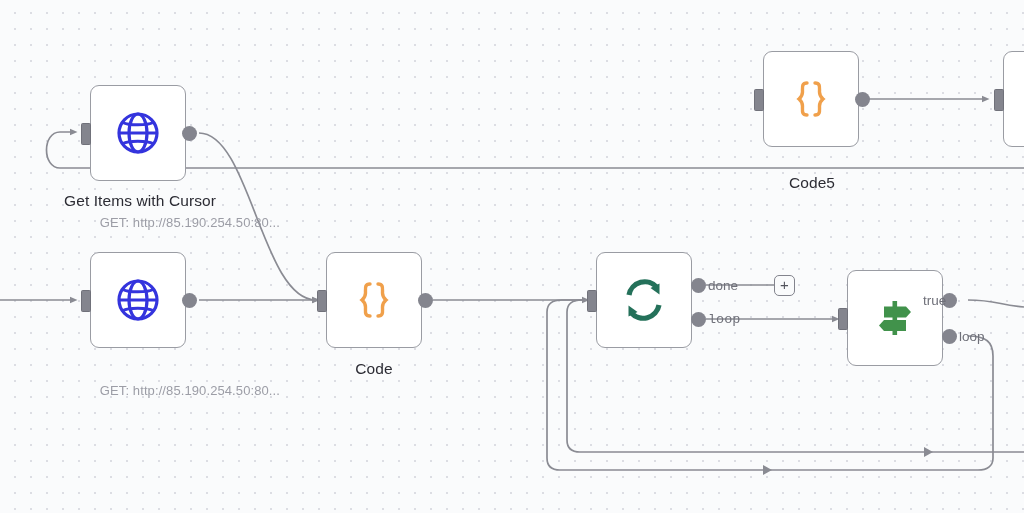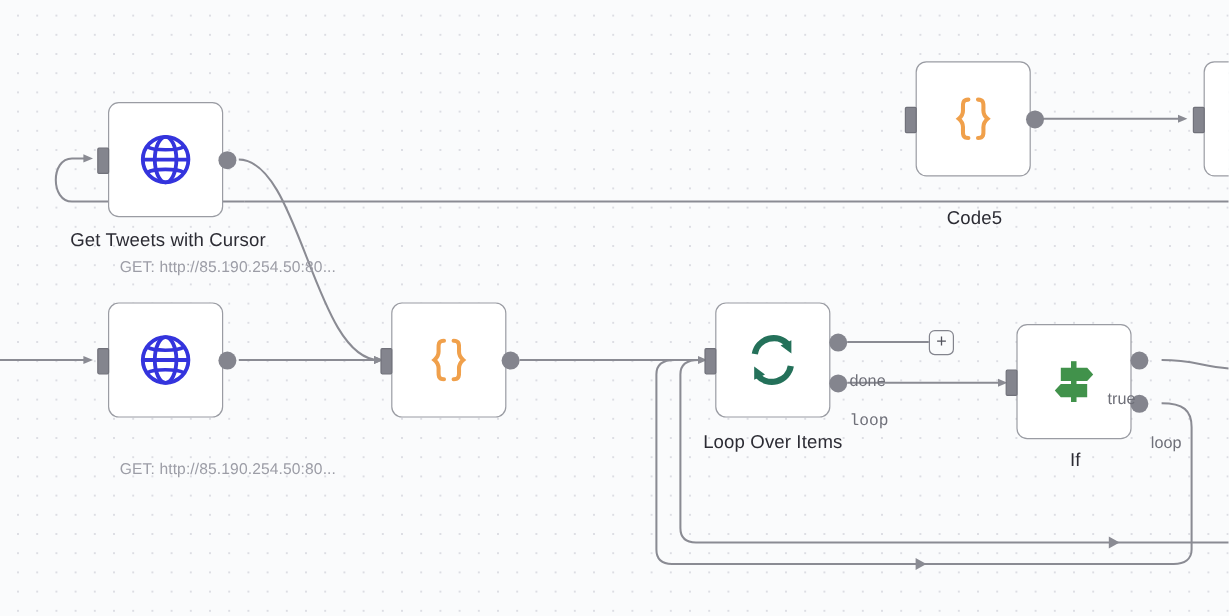--- a/index.html
+++ b/index.html
@@ -68,21 +68,20 @@
     height: 20px;
     border-radius: 1.5px;
     background: #84858e;
     border: 1px solid #70717a;
   }
   .port-label {
     position: absolute;
     font-size: 13.5px;
     color: #6f7079;
     white-space: nowrap;
-    margin-top: 32px;
   }
   .plus-btn {
     position: absolute;
     width: 21px;
     height: 21px;
     box-sizing: border-box;
     border: 1.6px solid #83848d;
     border-radius: 5px;
     background: #fafbfc;
     color: #52535c;
@@ -150,21 +149,21 @@
         <circle cx="24" cy="24" r="19" fill="none" stroke="#3434dd" stroke-width="3.2"></circle>
         <ellipse cx="24" cy="24" rx="9" ry="19" fill="none" stroke="#3434dd" stroke-width="3.2"></ellipse>
         <line x1="5.5" y1="24" x2="42.5" y2="24" stroke="#3434dd" stroke-width="3.2"></line>
         <path d="M9,13.5 C14,16.6 33.5,16.6 39,13.5" fill="none" stroke="#3434dd" stroke-width="3"></path>
         <path d="M9,34.5 C14,31.4 33.5,31.4 39,34.5" fill="none" stroke="#3434dd" stroke-width="3"></path>
       </svg>
     </span>
   </div>
   <div class="port-in" style="left:81px; top:123px;"></div>
   <div class="port-out" style="left:182px; top:126px;"></div>
-  <div class="node-label" style="left:0px; top:192px; width:280px;">Get Tweets with Cursor</div>
+  <div class="node-label" style="left:0px; top:192px; width:280px;">Get Items with Cursor</div>
   <div class="node-sublabel" style="left:0px; top:215px; width:280px;">GET: http://85.190.254.50:80...</div>
 
   <div class="node" style="left:90px; top:252px;">
     <span>
       <svg class="icon-svg" width="48" height="48" viewBox="0 0 48 48">
         <circle cx="24" cy="24" r="19" fill="none" stroke="#3434dd" stroke-width="3.2"></circle>
         <ellipse cx="24" cy="24" rx="9" ry="19" fill="none" stroke="#3434dd" stroke-width="3.2"></ellipse>
         <line x1="5.5" y1="24" x2="42.5" y2="24" stroke="#3434dd" stroke-width="3.2"></line>
         <path d="M9,13.5 C14,16.6 33.5,16.6 39,13.5" fill="none" stroke="#3434dd" stroke-width="3"></path>
         <path d="M9,34.5 C14,31.4 33.5,31.4 39,34.5" fill="none" stroke="#3434dd" stroke-width="3"></path>
@@ -180,54 +179,53 @@
       <svg class="icon-svg" width="46" height="46" viewBox="0 0 46 46">
         <path d="M19,7 C13.5,7 14.5,11 14.5,16 C14.5,20 11,23 11,23 C11,23 14.5,26 14.5,30
                  C14.5,35 13.5,39 19,39" fill="none" stroke="#f0a04b" stroke-width="3.4" stroke-linecap="round"></path>
         <path d="M27,7 C32.5,7 31.5,11 31.5,16 C31.5,20 35,23 35,23 C35,23 31.5,26 31.5,30
                  C31.5,35 32.5,39 27,39" fill="none" stroke="#f0a04b" stroke-width="3.4" stroke-linecap="round"></path>
       </svg>
     </span>
   </div>
   <div class="port-in" style="left:317px; top:290px;"></div>
   <div class="port-out" style="left:418px; top:293px;"></div>
+  <div class="node-label" style="left:254px; top:360px; width:240px;">Code</div>
 
   <div class="node" style="left:596px; top:252px;">
     <span>
       <svg class="icon-svg" width="50" height="50" viewBox="0 0 50 50">
         <path d="M10,20 A16,16 0 0 1 38,12.5" fill="none" stroke="#24715a" stroke-width="5.2" stroke-linecap="butt"></path>
         <path d="M31.5,13 L40.5,8.5 L40.5,19.5 Z" fill="#24715a"></path>
         <path d="M40,30 A16,16 0 0 1 12,37.5" fill="none" stroke="#24715a" stroke-width="5.2" stroke-linecap="butt"></path>
         <path d="M18.5,37 L9.5,41.5 L9.5,30.5 Z" fill="#24715a"></path>
       </svg>
     </span>
   </div>
   <div class="port-in" style="left:587px; top:290px;"></div>
   <div class="port-out" style="left:691px; top:278px;"></div>
   <div class="port-out" style="left:691px; top:312px;"></div>
   <div class="port-label" style="left:708px; top:278px;">done</div>
   <div class="port-label" style="left:708px; top:312px;font-family:Liberation Mono, monospace;">loop</div>
   <div class="plus-btn" style="left:774px; top:275px;">+</div>
-  <div class="node-label" style="left:524px; top:360px; width:240px;">Loop Over Items</div>
 
   <div class="node" style="left:847px; top:270px;">
     <span>
       <svg class="icon-svg" width="48" height="48" viewBox="0 0 48 48">
         <rect x="21.5" y="7" width="4.6" height="34" fill="#41924b"></rect>
         <path d="M13,12.5 L35,12.5 L40,18 L35,23.5 L13,23.5 Z" fill="#41924b"></path>
         <path d="M35,26 L13,26 L8,31.5 L13,37 L35,37 Z" fill="#41924b"></path>
       </svg>
     </span>
   </div>
   <div class="port-in" style="left:838px; top:308px;"></div>
   <div class="port-out" style="left:942px; top:293px;"></div>
   <div class="port-out" style="left:942px; top:329px;"></div>
   <div class="port-label" style="left:923px; top:293px;">true</div>
   <div class="port-label" style="left:959px; top:329px;">loop</div>
-  <div class="node-label" style="left:776px; top:375px; width:240px;">If</div>
 
   <div class="node" style="left:763px; top:51px;">
     <span>
       <svg class="icon-svg" width="46" height="46" viewBox="0 0 46 46">
         <path d="M19,7 C13.5,7 14.5,11 14.5,16 C14.5,20 11,23 11,23 C11,23 14.5,26 14.5,30
                  C14.5,35 13.5,39 19,39" fill="none" stroke="#f0a04b" stroke-width="3.4" stroke-linecap="round"></path>
         <path d="M27,7 C32.5,7 31.5,11 31.5,16 C31.5,20 35,23 35,23 C35,23 31.5,26 31.5,30
                  C31.5,35 32.5,39 27,39" fill="none" stroke="#f0a04b" stroke-width="3.4" stroke-linecap="round"></path>
     </svg>
     </span>

